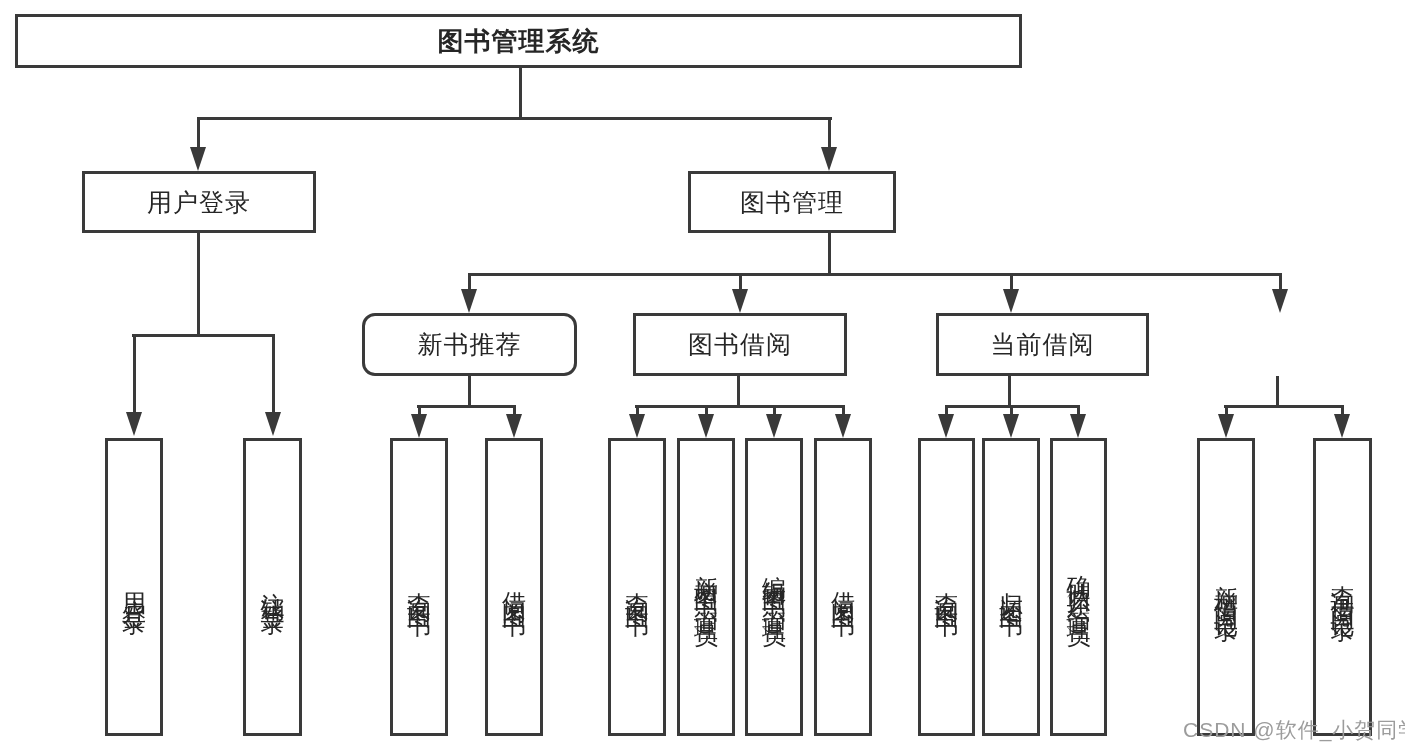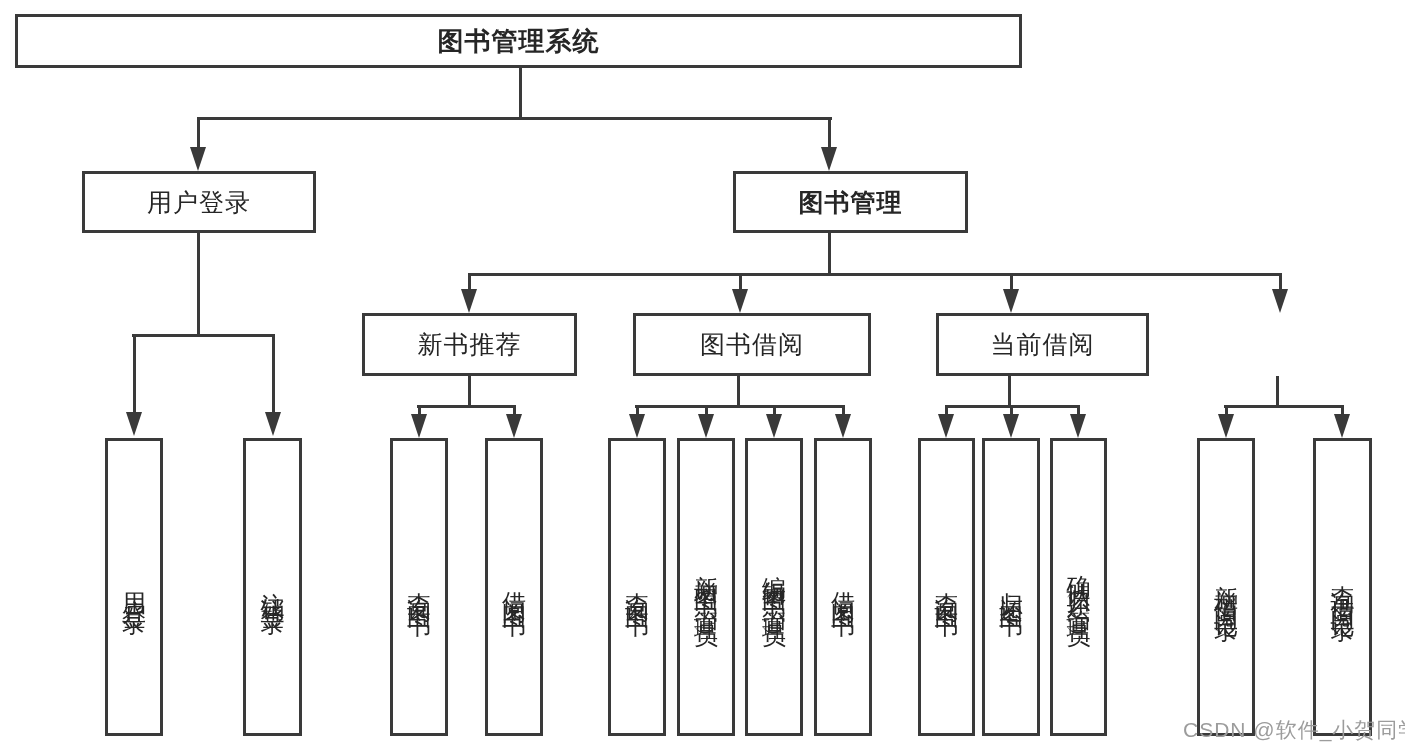--- a/index.html
+++ b/index.html
@@ -84,21 +84,21 @@
       <i class="head"></i>
     </div>
   <div class="arr" style="left:821px;top:117px;height:54px;">
       <i class="shaft"></i>
       <i class="head"></i>
     </div>
 
   <div class="node" style="left:82px;top:171px;width:234px;height:62px;">
     <span>用户登录</span>
   </div>
-  <div class="node" style="left:733px;top:171px;width:235px;height:62px;font-weight:bold;">
+  <div class="node" style="left:688px;top:171px;width:208px;height:62px;">
     <span>图书管理</span>
   </div>
 
   <div class="vline" style="left:197px;top:233px;height:104px;"></div>
   <div class="hline" style="left:132px;top:334px;width:143px;"></div>
   <div class="arr" style="left:126px;top:334px;height:102px;">
       <i class="shaft"></i>
       <i class="head"></i>
     </div>
   <div class="arr" style="left:265px;top:334px;height:102px;">
@@ -118,24 +118,24 @@
     </div>
   <div class="arr" style="left:1003px;top:273px;height:40px;">
       <i class="shaft"></i>
       <i class="head"></i>
     </div>
   <div class="arr" style="left:1272px;top:273px;height:40px;">
       <i class="shaft"></i>
       <i class="head"></i>
     </div>
 
-  <div class="node" style="left:362px;top:313px;width:215px;height:63px;">
+  <div class="node" style="left:362px;top:313px;width:215px;height:63px;border-radius:13px;">
     <span>新书推荐</span>
   </div>
-  <div class="node" style="left:633px;top:313px;width:238px;height:63px;">
+  <div class="node" style="left:633px;top:313px;width:214px;height:63px;">
     <span>图书借阅</span>
   </div>
   <div class="node" style="left:904px;top:313px;width:213px;height:63px;margin-left:32px;">
     <span>当前借阅</span>
   </div>
 
   <div class="vline" style="left:468px;top:376px;height:31px;"></div>
   <div class="hline" style="left:417px;top:405px;width:98px;"></div>
   <div class="arr" style="left:411px;top:405px;height:33px;">
       <i class="shaft"></i>

